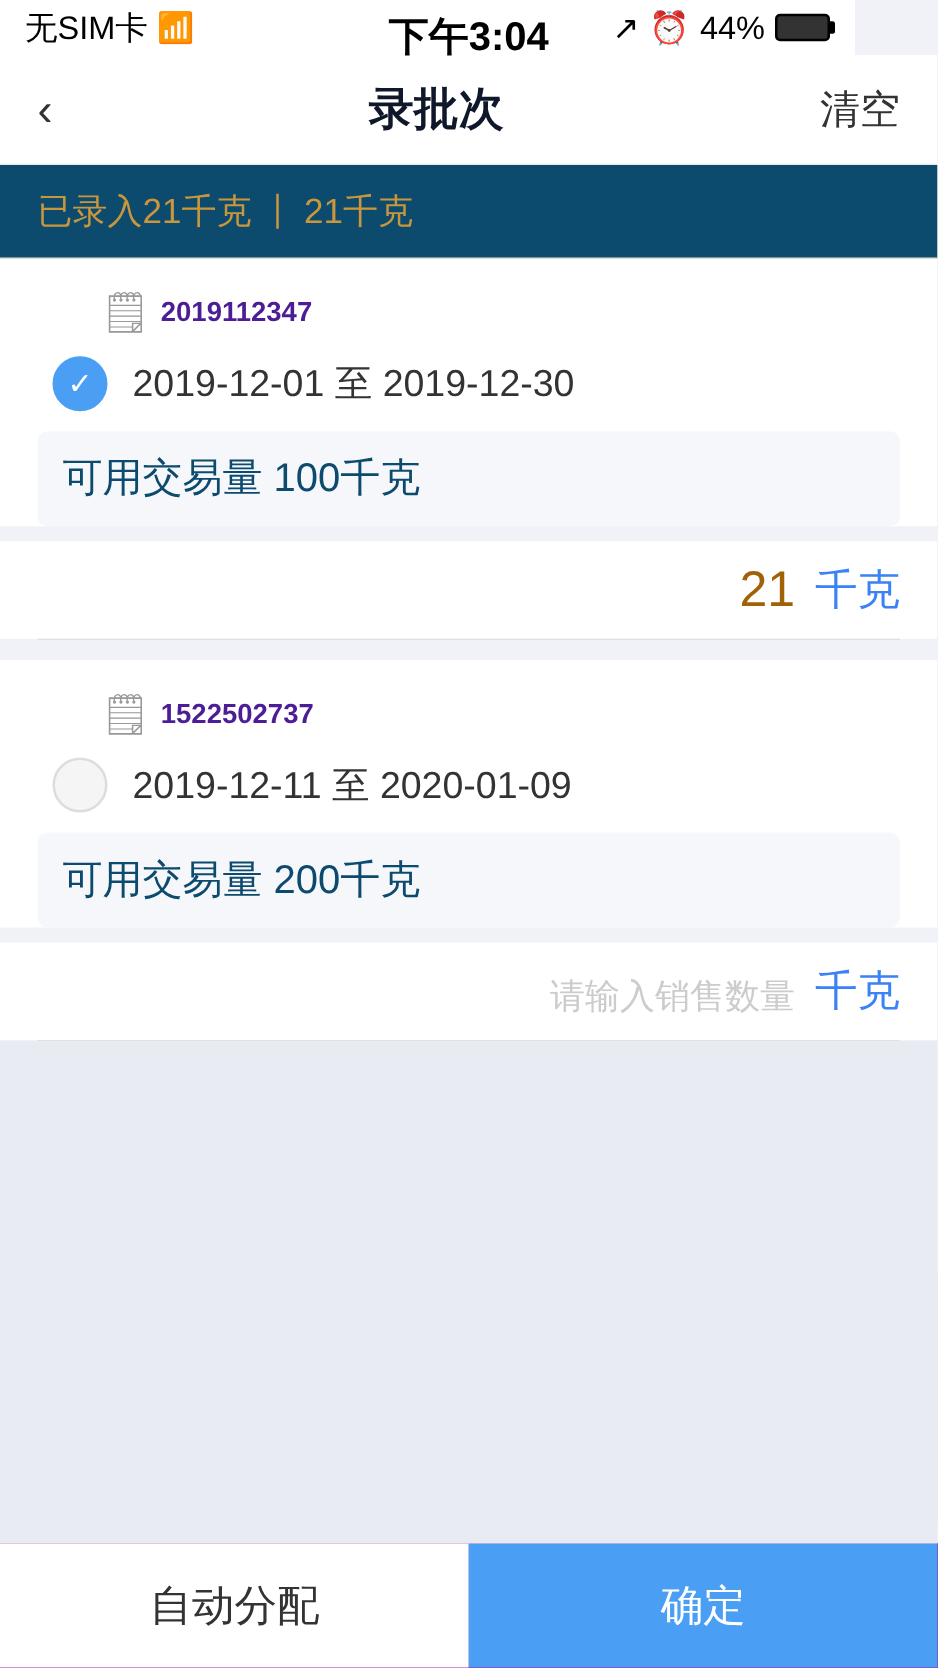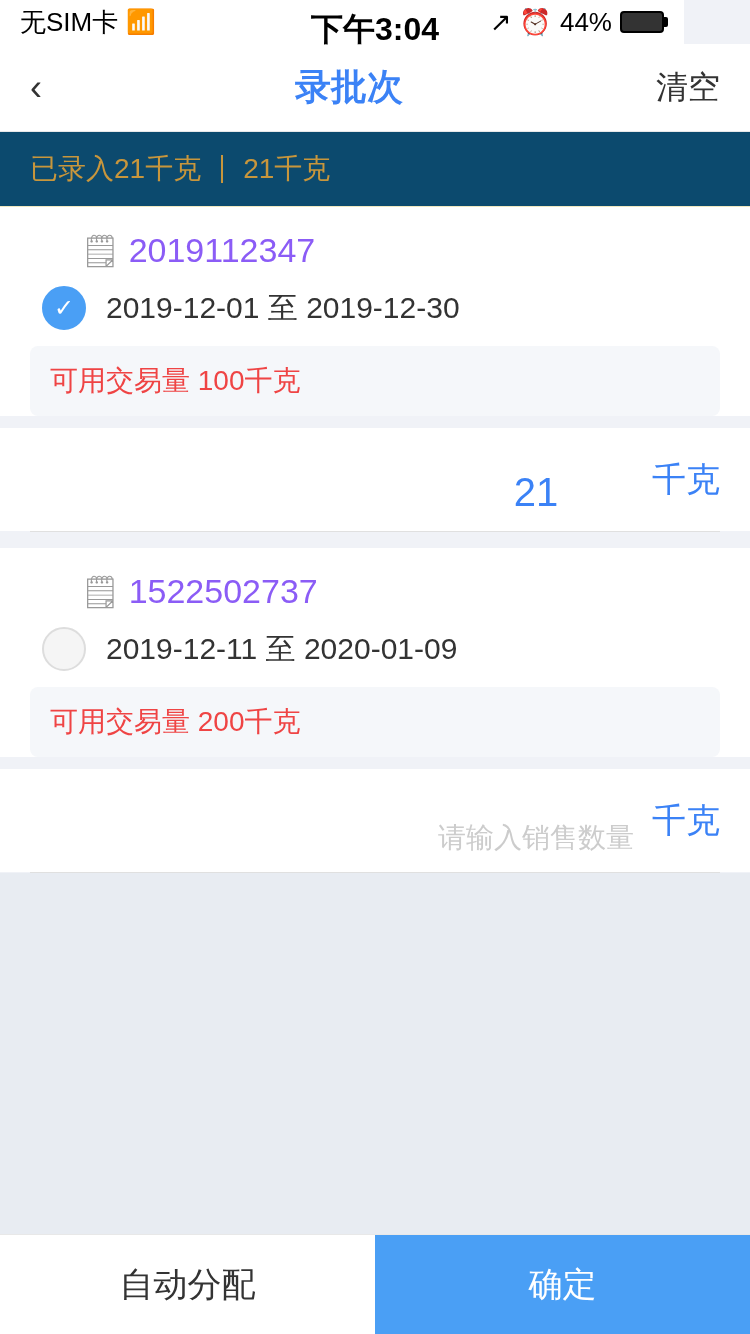--- a/index.html
+++ b/index.html
@@ -80,21 +80,21 @@
       border-bottom: 1px solid #e8e8e8;
     }
     .nav-back {
       font-size: 36px;
       color: #333;
       cursor: pointer;
     }
     .nav-title {
       font-size: 36px;
       font-weight: 600;
-      color: #3b82f6;
+      color: #0f172a;
     }
     .nav-clear {
       font-size: 32px;
       color: #333;
       cursor: pointer;
     }
 
     
     .info-banner {
       background: #0c4a6e;
@@ -128,23 +128,23 @@
       padding: 24px 30px 8px 80px;
       display: flex;
       align-items: center;
       gap: 8px;
     }
     .batch-icon {
       color: #999;
       font-size: 32px;
     }
     .batch-id {
-      font-size: 34px;
-      color: #8b5cf6;
-      font-weight: 400;
+      font-size: 22px;
+      color: #4c1d95;
+      font-weight: 700;
     }
     .batch-row {
       padding: 8px 30px 8px 18px;
       display: flex;
       align-items: center;
       gap: 20px;
       margin-left: 24px;
     }
     .radio-circle {
       width: 44px;
@@ -173,43 +173,42 @@
     .batch-qty-row {
       margin: 8px 30px 12px 30px;
       background: #f5f7fa;
       border-radius: 8px;
       padding: 16px 20px;
       display: flex;
       align-items: center;
       justify-content: space-between;
     }
     .batch-qty-label {
-      font-size: 28px;
-      color: #ef4444;
+      font-size: 32px;
+      color: #0c4a6e;
     }
 
     
     .input-row {
       padding: 16px 30px;
       display: flex;
       align-items: center;
       justify-content: flex-end;
       gap: 16px;
       background: #fff;
     }
     .qty-input {
       font-size: 40px;
-      color: #3b82f6;
+      color: #a16207;
       font-weight: 500;
-      text-align: center;
+      text-align: right;
       border: none;
       outline: none;
       background: transparent;
       width: 200px;
-      margin-top: 26px;
     }
     .qty-input::placeholder {
       color: #ccc;
       font-size: 28px;
     }
     .qty-unit {
       font-size: 34px;
       color: #3b82f6;
     }
     .input-underline {

